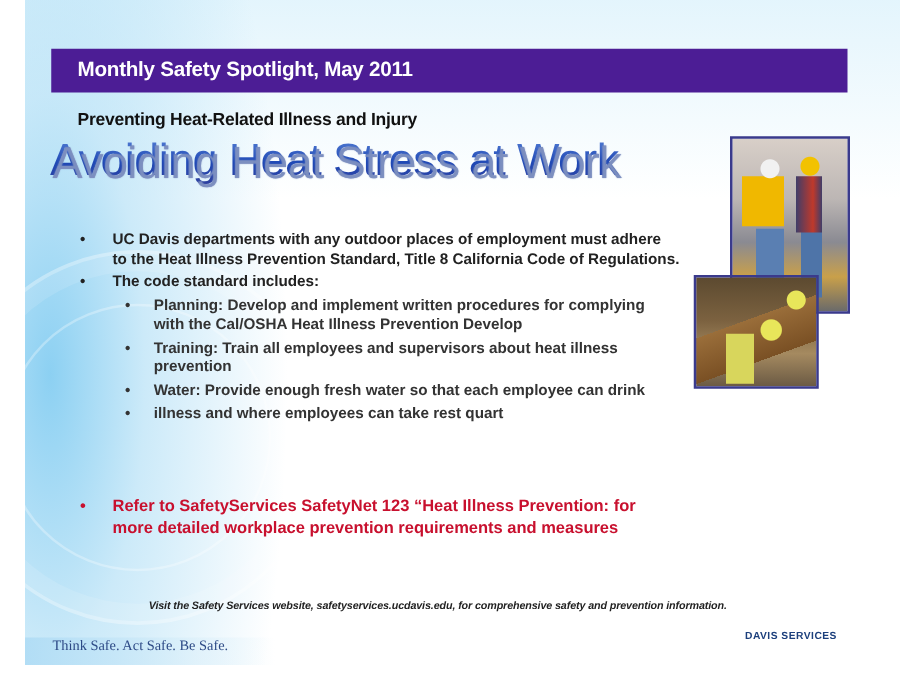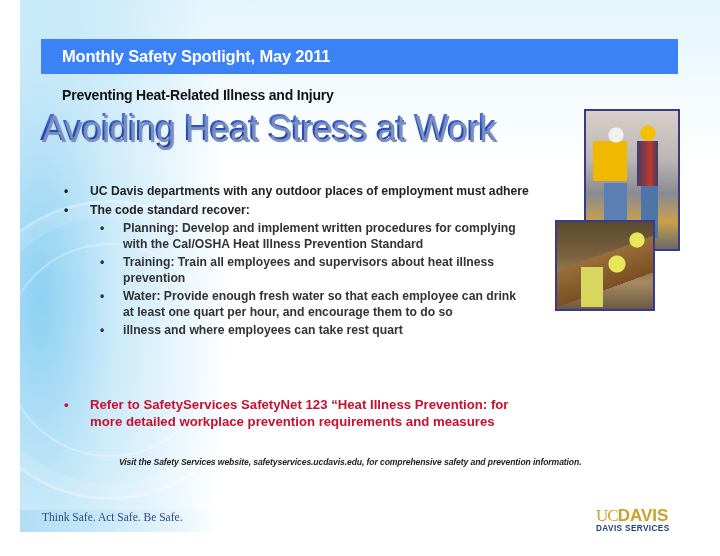--- a/index.html
+++ b/index.html
@@ -21,21 +21,21 @@
     content: ""; position: absolute; left: 40px; top: 40px; right: 40px; bottom: 40px;
     border-radius: 50%; border: 2px solid rgba(255,255,255,0.3);
   }
   .footer-strip {
     position: absolute; left: 20px; top: 510px; width: 200px; height: 22px;
     background: linear-gradient(90deg, rgba(175,220,245,0.9) 0%, rgba(220,240,250,0.6) 70%, rgba(255,255,255,0) 100%);
   }
 
   .header-bar {
     position: absolute; left: 41px; top: 39px; width: 637px; height: 35px;
-    background: #3b82f6;
+    background: #4c1d95;
     text-align: center;
   }
   .header-title {
     position: absolute; left: 21px; top: 8px;
     color: #ffffff; font-weight: bold; font-size: 16.5px; letter-spacing: -0.2px;
   }
   .subtitle {
     position: absolute; left: 62px; top: 87px;
     font-weight: bold; font-size: 14px; color: #111111; letter-spacing: -0.2px;
   }
@@ -53,21 +53,21 @@
 
   .bullets { position: absolute; left: 60px; top: 184px; width: 510px; }
   .b1 { position: relative; padding-left: 30px; font-weight: bold; font-size: 12.2px; color: #222; line-height: 15.5px; margin-bottom: 3px; }
   .b1 .dot { position: absolute; left: 4px; top: 0; }
   .b2 { position: relative; padding-left: 63px; font-weight: bold; font-size: 12.2px; color: #333; line-height: 15.5px; margin-bottom: 3px; }
   .b2 .dot { position: absolute; left: 40px; top: 0; }
   .b1.red { color: #c8102e; font-size: 13.2px; line-height: 17px; margin-top: 0; }
   .red-block { position: absolute; left: 60px; top: 396px; width: 520px; }
 
   .visit {
-    position: absolute; left: 119px; top: 457px;
+    position: absolute; left: 119px; top: 479px;
     font-style: italic; font-size: 8.6px; color: #222; font-weight: bold; letter-spacing: -0.1px;
   }
   .tagline {
     position: absolute; left: 42px; top: 511px;
     font-family: "Liberation Serif", serif; font-size: 11.5px; color: #2d4a86;
   }
   .logo { position: absolute; left: 596px; top: 506px; width: 90px; }
   .logo-uc { font-family: "Liberation Serif", serif; font-size: 17px; color: #c9a22a; letter-spacing: -1px; }
   .logo-davis { font-family: "Liberation Sans", sans-serif; font-weight: bold; font-size: 17px; color: #c9a22a; letter-spacing: 0; }
   .logo-sub { font-weight: bold; font-size: 8.2px; color: #1c3f7c; letter-spacing: 0.4px; margin-top: -2px; }
@@ -109,56 +109,53 @@
 <div class="big-title-shadow">Avoiding Heat Stress at Work</div>
 <div class="big-title">Avoiding Heat Stress at Work</div>
 
 <div class="photo photo1"></div>
 <div class="photo photo2"></div>
 
 <div class="bullets">
   <div class="b1">
     <span class="dot">•</span>
     <div>UC Davis departments with any outdoor places of employment must adhere</div>
+    <div>to the Heat Illness Prevention Standard, Title 8 California Code of Regulations.</div>
   </div>
   <div class="b1">
     <span class="dot">•</span>
-    <div>The code standard recover:</div>
+    <div>The code standard includes:</div>
   </div>
   <div class="b2">
     <span class="dot">•</span>
     <div>Planning: Develop and implement written procedures for complying</div>
-    <div>with the Cal/OSHA Heat Illness Prevention Standard</div>
+    <div>with the Cal/OSHA Heat Illness Prevention Develop</div>
   </div>
   <div class="b2">
     <span class="dot">•</span>
     <div>Training: Train all employees and supervisors about heat illness</div>
     <div>prevention</div>
   </div>
   <div class="b2">
     <span class="dot">•</span>
     <div>Water: Provide enough fresh water so that each employee can drink</div>
-    <div>at least one quart per hour, and encourage them to do so</div>
   </div>
   <div class="b2">
     <span class="dot">•</span>
     <div>illness and where employees can take rest quart</div>
   </div>
 </div>
 
 <div class="red-block">
   <div class="b1 red">
     <span class="dot">•</span>
     <div>Refer to SafetyServices SafetyNet 123 “Heat Illness Prevention: for</div>
     <div>more detailed workplace prevention requirements and measures</div>
   </div>
 </div>
 
 <div class="visit">Visit the Safety Services website, safetyservices.ucdavis.edu, for comprehensive safety and prevention information.</div>
 
 <div class="tagline">Think Safe. Act Safe. Be Safe.</div>
 
 <div class="logo">
-  <div>
-    <span class="logo-uc">UC</span><span class="logo-davis">DAVIS</span>
-  </div>
   <div class="logo-sub">DAVIS  SERVICES</div>
 </div>
 
 </body></html>

